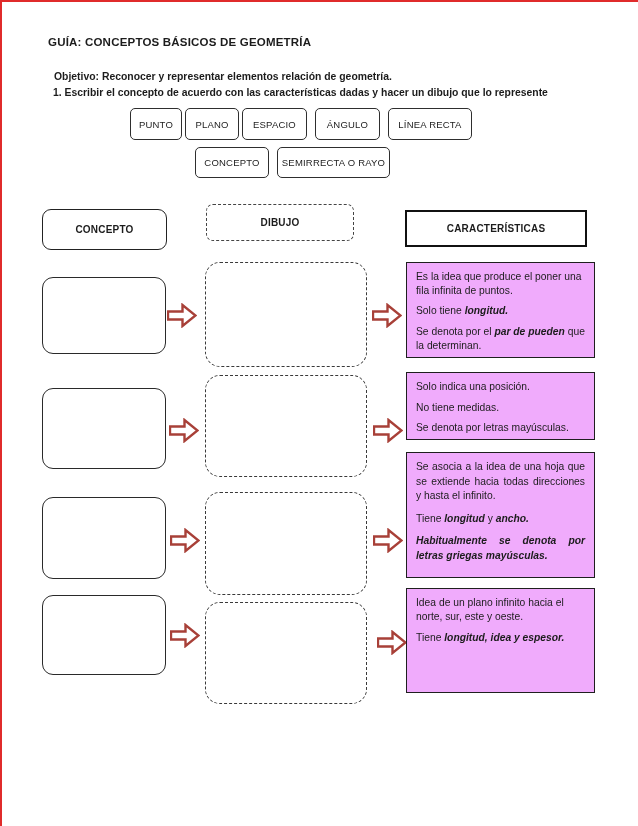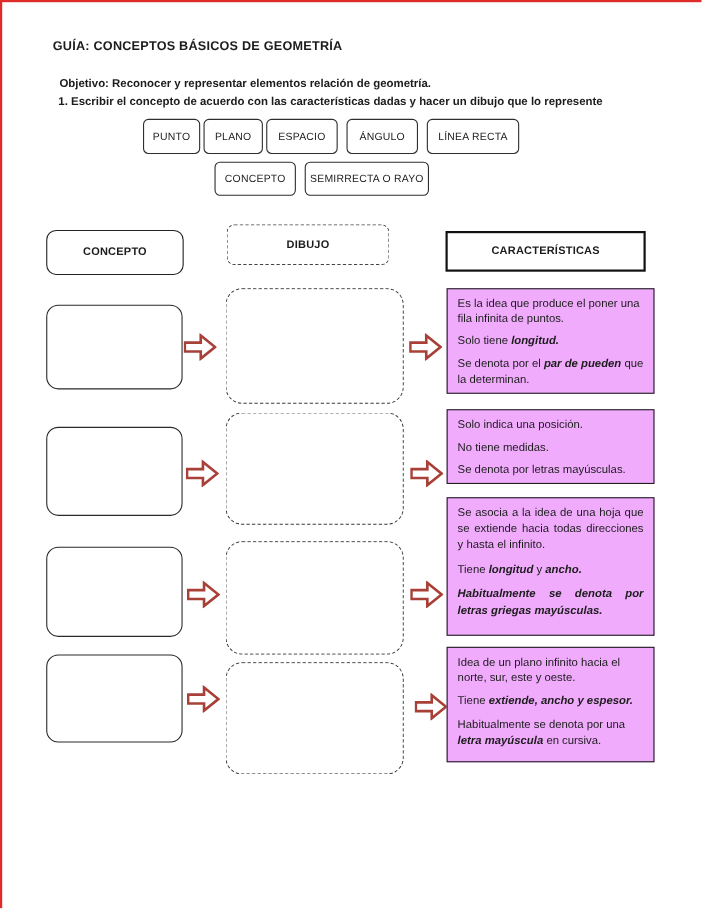--- a/index.html
+++ b/index.html
@@ -162,17 +162,16 @@
       </svg>
     </div>
   <div class="dbox r4"></div>
   <div class="arrow ar4">
       <svg viewBox="0 0 30 25">
         <path d="M1 8.5 H15.5 V2 L28.5 12.5 L15.5 23 V16.5 H1 Z" fill="#ffffff" stroke="var(--arrow-red,#A84038)" stroke-width="2.4"></path>
       </svg>
     </div>
   <div class="kbox r4">
       <p><span>Idea de un plano infinito hacia el norte, sur, este y oeste.</span></p>
-      <p><span>Tiene </span><b>extiende, ancho y espesor.</b></p>
-      <p><span>Habitualmente se denota por una </span><b>letra mayúscula</b><span> en cursiva.</span></p>
+      <p><span>Tiene </span><b>longitud, idea y espesor.</b></p>
     </div>
 
 </div>
 
 </body></html>

